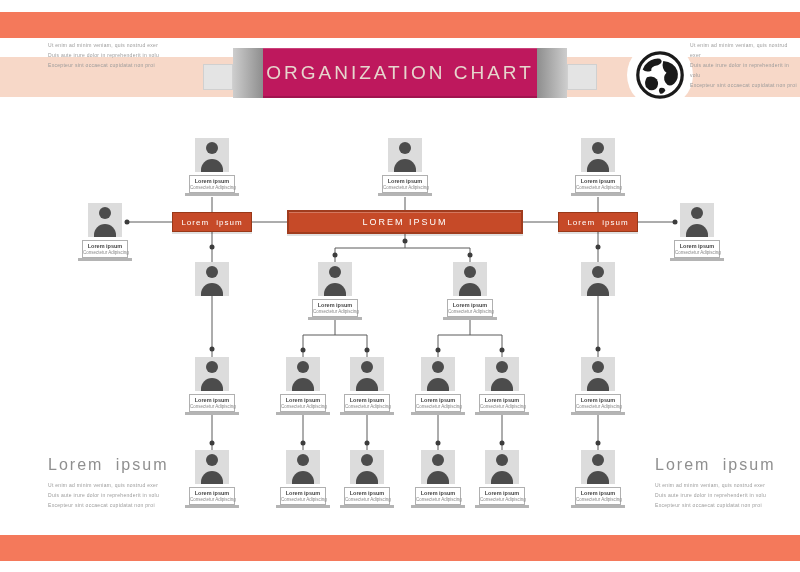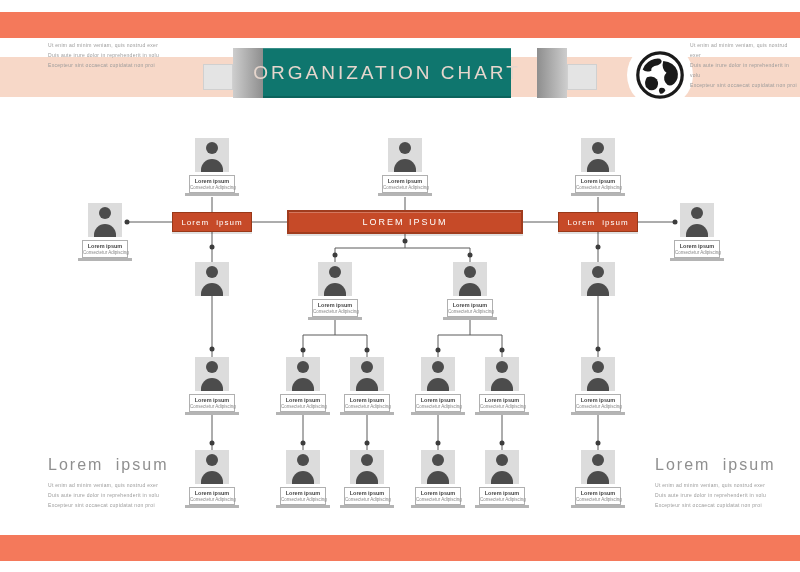--- a/index.html
+++ b/index.html
@@ -10,21 +10,21 @@
   .stripe.top{top:12px;}
   .stripe.bottom{top:535px;}
   .band{position:absolute;left:0;top:57px;width:800px;height:40px;background:#F7D8C8;}
   
   .tail{position:absolute;top:64px;width:30px;height:26px;background:#e4e4e4;border:1px solid #d0d0d0;box-sizing:border-box;}
   .tail.left{left:203px;}
   .tail.right{left:567px;}
   .cap{position:absolute;top:48px;width:30px;height:50px;}
   .cap.left{left:233px;background:linear-gradient(to right,#cdcdcd,#8e8e8e);}
   .cap.right{left:537px;background:linear-gradient(to left,#cdcdcd,#8e8e8e);}
-  .ribbon-center{position:absolute;left:263px;top:48px;width:248px;height:50px;background:#0f766e;
+  .ribbon-center{position:absolute;left:263px;top:48px;width:274px;height:50px;background:#be185d;
                  display:flex;align-items:center;justify-content:center;
                  box-shadow:inset 0 1px 0 rgba(255,255,255,.18), inset 0 -2px 0 rgba(0,0,0,.15);}
   .ribbon-title{color:#E6D6CD;font-size:19px;letter-spacing:3px;font-weight:400;white-space:nowrap;}
   
   .globe{position:absolute;left:627px;top:42px;width:66px;height:66px;background:#fff;border-radius:50%;
          display:flex;align-items:center;justify-content:center;}
   
   .tinytext{position:absolute;color:#9a9a9a;font-size:5px;line-height:10px;letter-spacing:.3px;z-index:5;}
   .tinytext.tl{left:48px;top:40px;}
   .tinytext.tr{left:690px;top:40px;}

